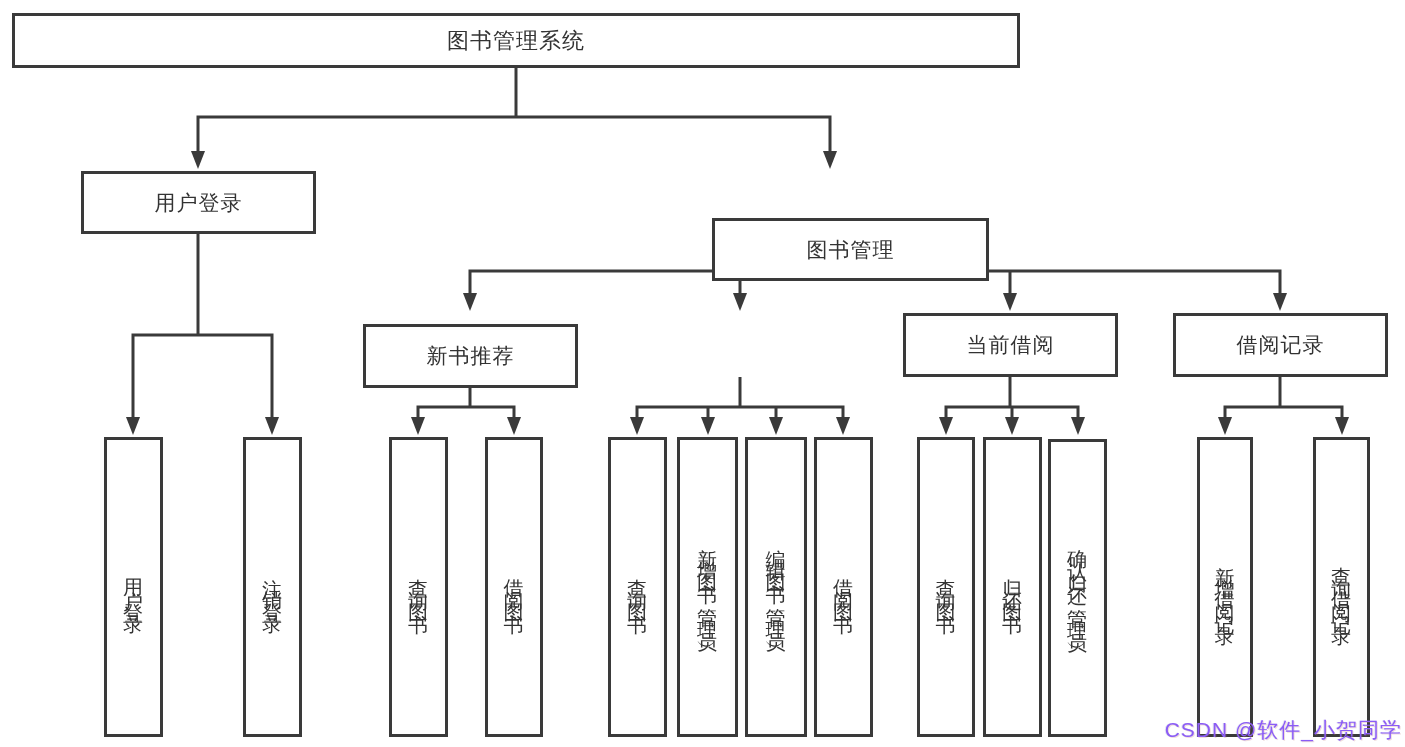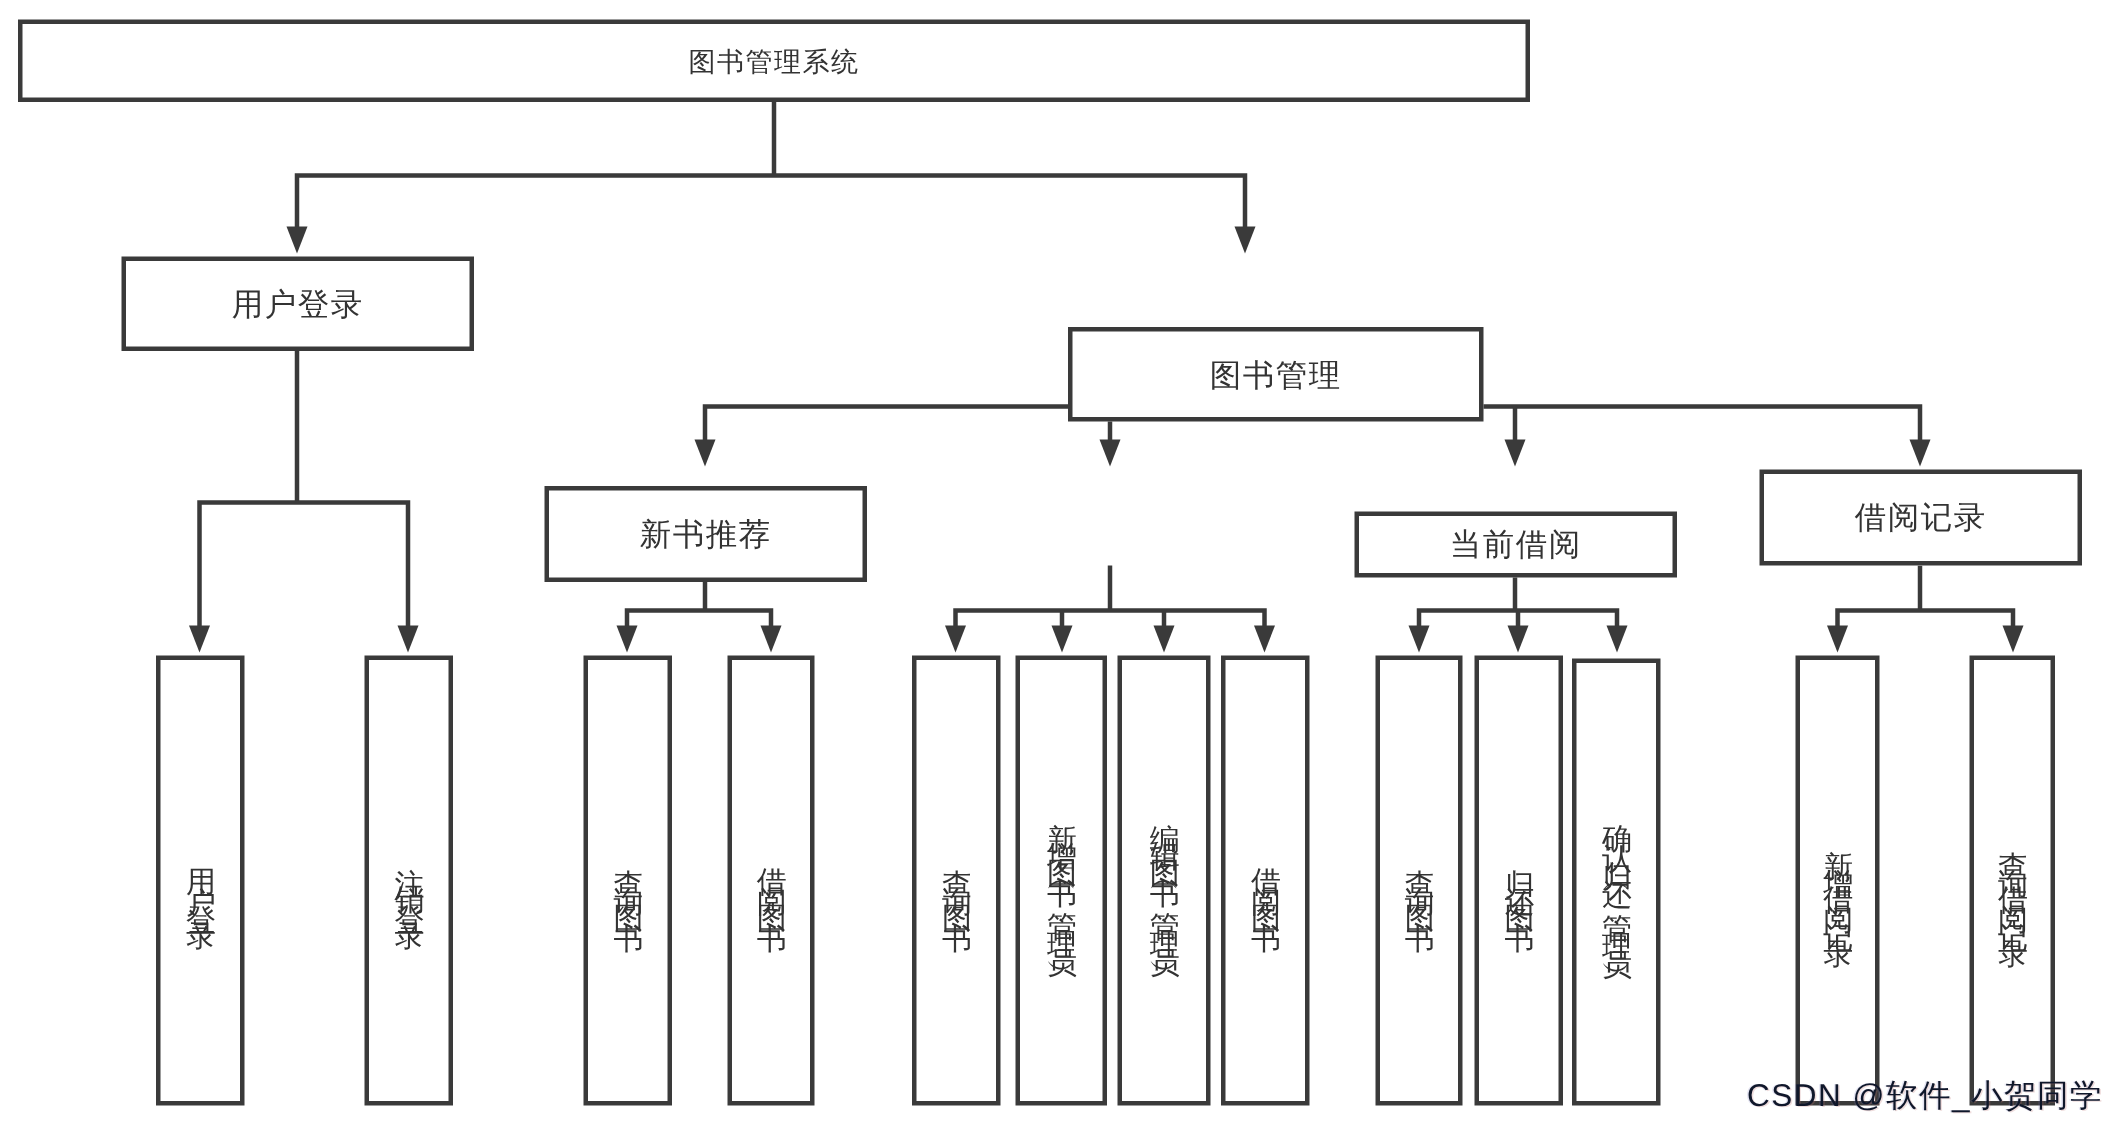--- a/index.html
+++ b/index.html
@@ -30,21 +30,21 @@
     background: #ffffff;
     display: flex;
     align-items: center;
     justify-content: center;
     color: #333333;
     font-size: 21px;
     letter-spacing: 1px;
     white-space: nowrap;
   }
   .node.root {
-    font-size: 18px;
+    font-size: 22px;
   }
   .vnode {
     position: absolute;
     box-sizing: border-box;
     border: 3px solid #3a3a3a;
     background: #ffffff;
     display: flex;
     align-items: center;
     justify-content: center;
     color: #333333;
@@ -56,21 +56,21 @@
     letter-spacing: 12px;
     line-height: 1;
     color: #333333;
   }
   .watermark {
     position: absolute;
     right: 3px;
     top: 716px;
     font-size: 21px;
     letter-spacing: 1px;
-    color: #0f172a;
+    color: #8b5cf6;
     text-shadow: 1px 1px 0 rgba(190,120,120,0.25), -1px 0 0 rgba(120,120,190,0.2);
     white-space: nowrap;
   }
 </style>
 </head>
 <body>
 
 <div class="stage">
 
   <svg class="connectors" viewBox="0 0 1405 747" xmlns="http://www.w3.org/2000/svg">
@@ -124,21 +124,21 @@
       <polygon points="1342,435 1335,417 1349,417"></polygon>
     </g>
   </svg>
 
   <div class="node root" style="left:12px; top:13px; width:1008px; height:55px;">图书管理系统</div>
 
   <div class="node" style="left:81px; top:171px; width:235px; height:63px;">用户登录</div>
   <div class="node" style="left:712px; top:171px; width:277px; height:63px;margin-top:47px;">图书管理</div>
 
   <div class="node" style="left:363px; top:313px; width:215px; height:64px;margin-top:11px;">新书推荐</div>
-  <div class="node" style="left:903px; top:313px; width:215px; height:44px;margin-top:28px;">当前借阅</div>
+  <div class="node" style="left:903px; top:313px; width:215px; height:64px;">当前借阅</div>
   <div class="node" style="left:1173px; top:313px; width:215px; height:64px;text-align:right;">借阅记录</div>
 
   <div class="vnode" style="left:104px; top:437px; width:59px; height:300px;">
     <span class="vtext">用户登录</span>
   </div>
   <div class="vnode" style="left:243px; top:437px; width:59px; height:300px;">
     <span class="vtext">注销登录</span>
   </div>
 
   <div class="vnode" style="left:389px; top:437px; width:59px; height:300px;">

